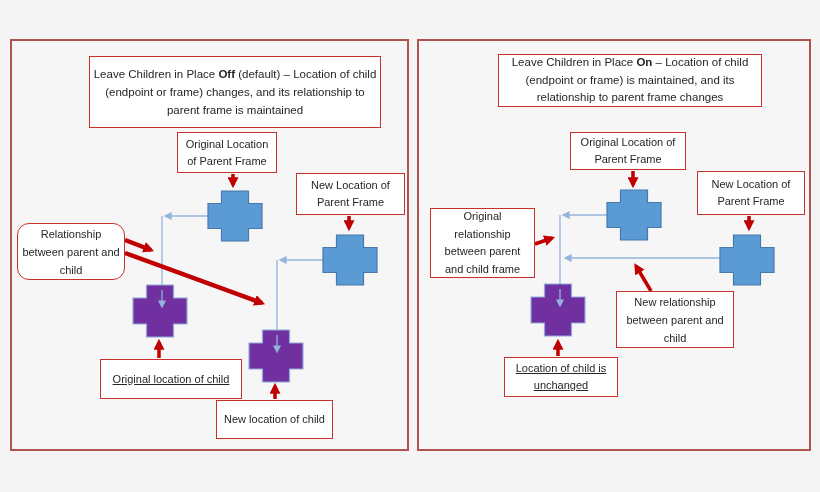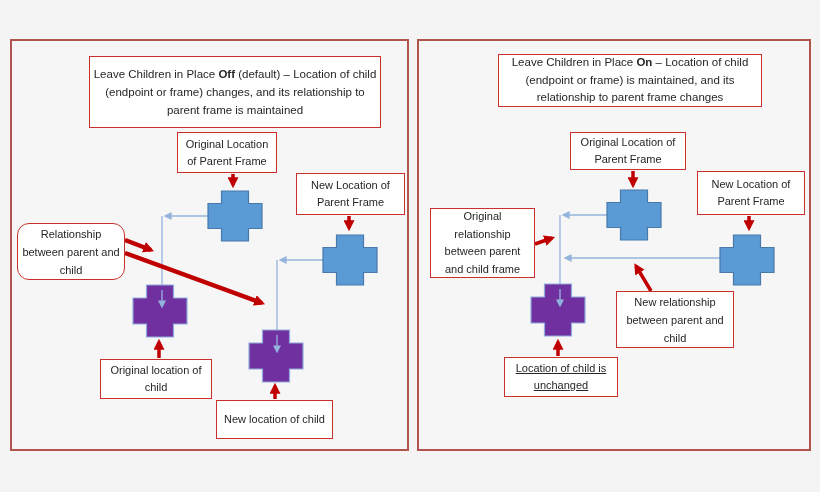--- a/index.html
+++ b/index.html
@@ -36,21 +36,21 @@
     font-size:11px;line-height:17px;
     padding:1px 3px;
   }
   .title-box{
     font-size:11.5px;line-height:17.5px;
   }
   #lbl-l-title{left:89px;top:56px;width:292px;height:72px;line-height:18px;}
   #lbl-l-origparent{left:177px;top:132px;width:100px;height:41px;}
   #lbl-l-newparent{left:296px;top:173px;width:109px;height:42px;}
   #lbl-l-relationship{left:17px;top:223px;width:108px;height:57px;line-height:18px;border-radius:12px;}
-  #lbl-l-origchild{left:100px;top:359px;width:112px;height:40px;}
+  #lbl-l-origchild{left:100px;top:359px;width:142px;height:40px;text-decoration:underline;}
   #lbl-l-newchild{left:216px;top:400px;width:117px;height:39px;align-items:center;}
   #lbl-r-title{left:498px;top:54px;width:264px;height:53px;}
   #lbl-r-origparent{left:570px;top:132px;width:116px;height:38px;}
   #lbl-r-newparent{left:697px;top:171px;width:108px;height:44px;}
   #lbl-r-origrel{left:430px;top:208px;width:105px;height:70px;line-height:17.5px;}
   #lbl-r-newrel{left:616px;top:291px;width:118px;height:57px;line-height:18px;}
   #lbl-r-childunchanged{left:504px;top:357px;width:114px;height:40px;text-decoration:underline;}
   .bold-word{font-weight:bold;}
 </style>
 </head>

